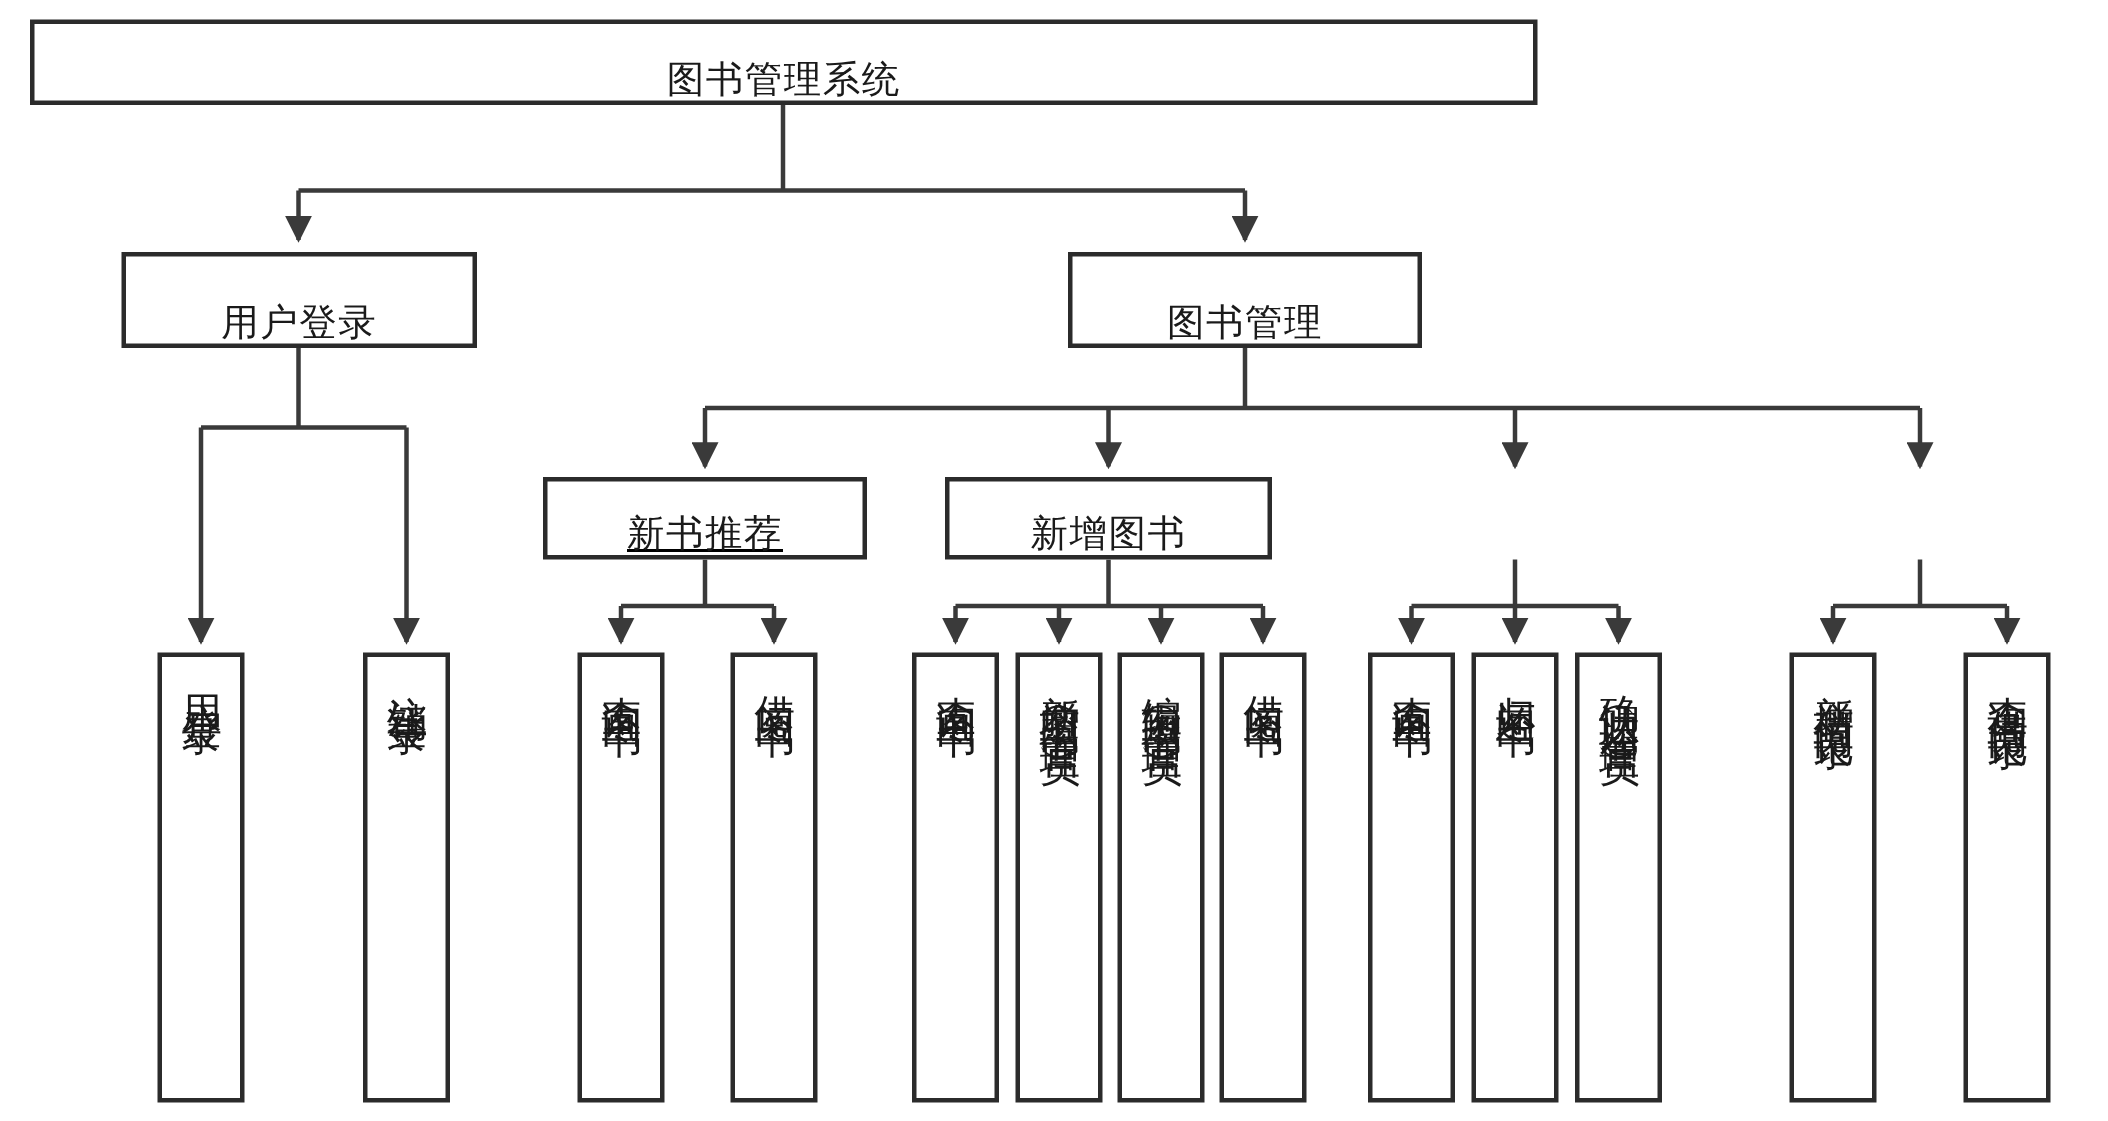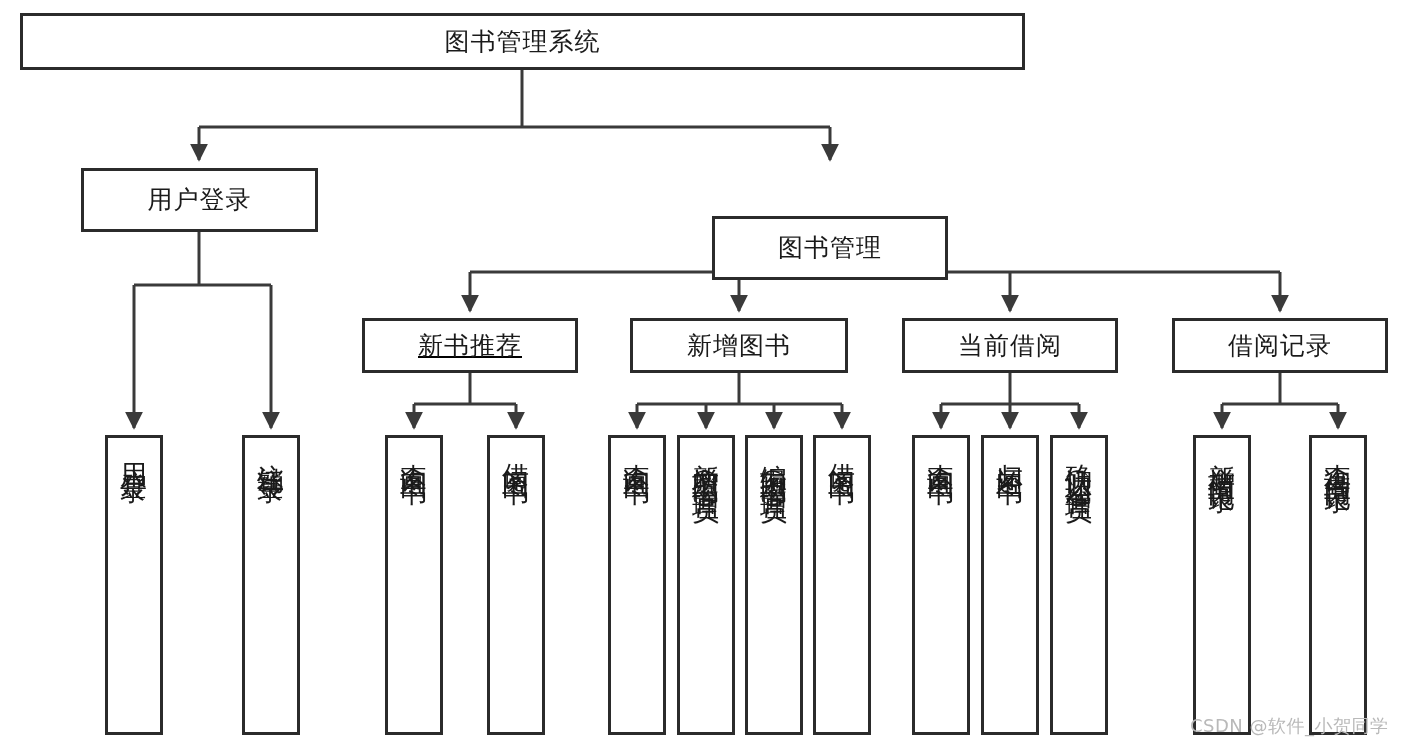--- a/index.html
+++ b/index.html
@@ -25,21 +25,21 @@
     width: 1405px;
     height: 747px;
     pointer-events: none;
   }
   .node {
     position: absolute;
     box-sizing: border-box;
     background: #ffffff;
     border: 3px solid #2b2b2b;
     display: flex;
-    align-items: center;
+    align-items: flex-end;
     justify-content: center;
     overflow: hidden;
   }
   .node .label {
     color: #1a1a1a;
     line-height: 1.12;
     text-align: center;
     white-space: nowrap;
   }
   
@@ -131,35 +131,29 @@
     </g>
   </svg>
 
   <div class="node horiz root" style="left:20px; top:13px; width:1005px; height:57px;">
     <span class="label">图书管理系统</span>
   </div>
 
   <div class="node horiz" style="left:81px; top:168px; width:237px; height:64px;">
     <span class="label">用户登录</span>
   </div>
-  <div class="node horiz" style="left:712px; top:168px; width:236px; height:64px;margin-top:48px;">
+  <div class="node horiz" style="left:712px; top:168px; width:236px; height:64px;">
     <span class="label">图书管理</span>
   </div>
 
   <div class="node horiz" style="left:362px; top:318px; width:216px; height:55px;text-decoration:underline;">
     <span class="label">新书推荐</span>
   </div>
   <div class="node horiz" style="left:630px; top:318px; width:218px; height:55px;">
     <span class="label">新增图书</span>
-  </div>
-  <div class="node horiz" style="left:902px; top:318px; width:216px; height:55px;">
-    <span class="label">当前借阅</span>
-  </div>
-  <div class="node horiz" style="left:1172px; top:318px; width:216px; height:55px;">
-    <span class="label">借阅记录</span>
   </div>
 
   <div class="node vert" style="left:105px; top:435px; width:58px; height:300px;">
     <span class="label">用户登录</span>
   </div>
   <div class="node vert" style="left:242px; top:435px; width:58px; height:300px;">
     <span class="label">注销登录</span>
   </div>
 
   <div class="node vert" style="left:385px; top:435px; width:58px; height:300px;">
@@ -192,15 +186,14 @@
     <span class="label">确认归还（管理员）</span>
   </div>
 
   <div class="node vert" style="left:1193px; top:435px; width:58px; height:300px;">
     <span class="label">新增借阅记录</span>
   </div>
   <div class="node vert" style="left:1309px; top:435px; width:58px; height:300px;">
     <span class="label">查询借阅记录</span>
   </div>
 
-  <div class="watermark">CSDN @软件_小贺同学</div>
 
 </div>
 
 </body></html>

